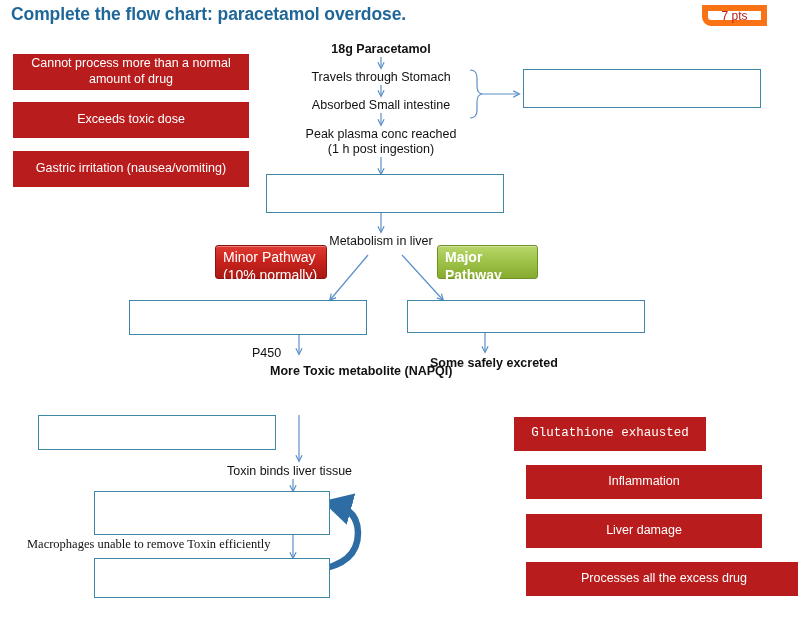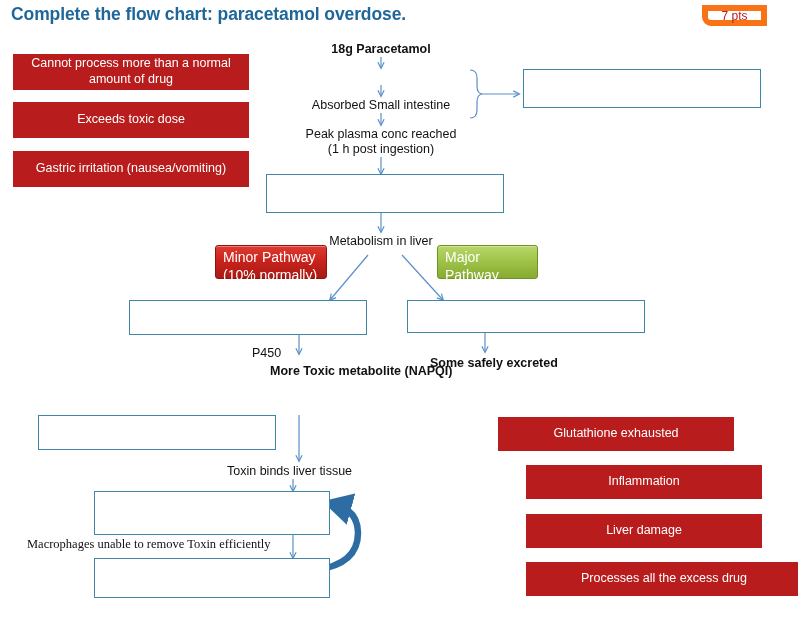--- a/index.html
+++ b/index.html
@@ -98,20 +98,21 @@
   }
   .pill.minor {
     background: linear-gradient(to bottom, #e03b33 0%, #c9231c 45%, #a91a14 100%);
     border: 1px solid #8c1410;
     box-shadow: inset 0 1px 0 rgba(255,255,255,0.35);
   }
   .pill.major {
     background: linear-gradient(to bottom, #b9d66a 0%, #9fc44a 45%, #86ab2f 100%);
     border: 1px solid #6f9224;
     box-shadow: inset 0 1px 0 rgba(255,255,255,0.35);
+    font-weight: bold;
   }
 
   
   #connectors {
     position: absolute;
     left: 0;
     top: 0;
     width: 798px;
     height: 623px;
     pointer-events: none;
@@ -172,34 +173,35 @@
 
     <g fill="none" stroke="#2e6da4" stroke-width="6.5" stroke-linecap="butt">
       <path d="M316,570 q42,-6 42,-37 q0,-22 -22,-28" marker-end="url(#ahthick)"></path>
     </g>
   </svg>
 
   <div class="chip" style="left:13px; top:54px; width:236px; height:36px;">Cannot process more than a normal amount of drug</div>
   <div class="chip" style="left:13px; top:102px; width:236px; height:36px;">Exceeds toxic dose</div>
   <div class="chip" style="left:13px; top:151px; width:236px; height:36px;padding-left:8px;">Gastric irritation (nausea/vomiting)</div>
 
-  <div class="chip" style="left:498px; top:417px; width:236px; height:34px;">Glutathione exhausted</div>
+  <div class="chip" style="left:514px; top:417px; width:192px; height:34px;font-family:Liberation Mono, monospace;">Glutathione exhausted</div>
   <div class="chip" style="left:526px; top:514px; width:236px; height:34px;">Liver damage</div>
   <div class="chip" style="left:526px; top:465px; width:236px; height:34px;">Inflammation</div>
   <div class="chip" style="left:526px; top:562px; width:276px; height:34px;">Processes all the excess drug</div>
 
   <div class="drop" style="left:523px; top:69px;  width:238px; height:39px;"></div>
   <div class="drop" style="left:266px; top:174px; width:238px; height:39px;"></div>
   <div class="drop" style="left:129px; top:300px; width:238px; height:35px;"></div>
   <div class="drop" style="left:407px; top:300px; width:238px; height:33px;"></div>
   <div class="drop" style="left:38px;  top:415px; width:238px; height:35px;"></div>
   <div class="drop" style="left:94px;  top:491px; width:236px; height:44px;"></div>
   <div class="drop" style="left:94px;  top:558px; width:236px; height:40px;"></div>
 
   <div class="flabel bold" style="left:281px; top:42px; width:200px;">18g Paracetamol</div>
+  <div class="flabel" style="left:281px; top:70px; width:200px;">Travels through Stomach</div>
   <div class="flabel" style="left:281px; top:98px; width:200px;">Absorbed Small intestine</div>
   <div class="flabel" style="left:281px; top:127px; width:200px;">Peak plasma conc reached
 (1 h post ingestion)</div>
   <div class="flabel" style="left:281px; top:234px; width:200px;">Metabolism in liver</div>
   <div class="flabel left" style="left:252px; top:346px;">P450</div>
   <div class="flabel bold left" style="left:270px; top:364px;">More Toxic
 metabolite
 (NAPQI)</div>
   <div class="flabel bold left" style="left:430px; top:356px;">Some safely excreted</div>
   <div class="flabel left" style="left:227px; top:464px;">Toxin binds liver tissue</div>

